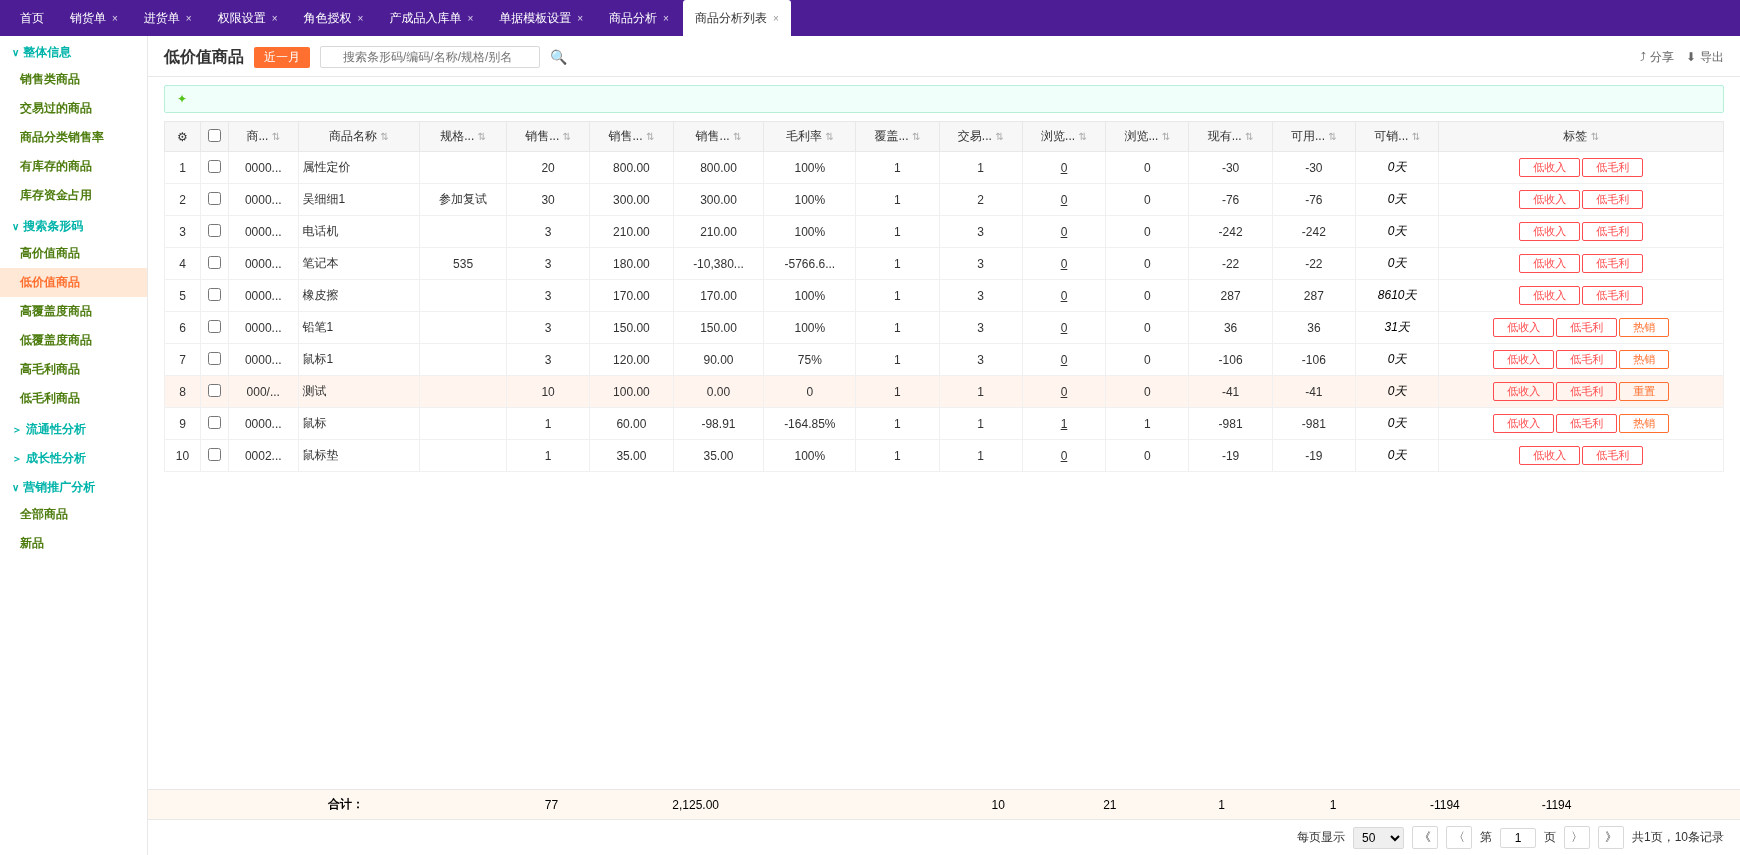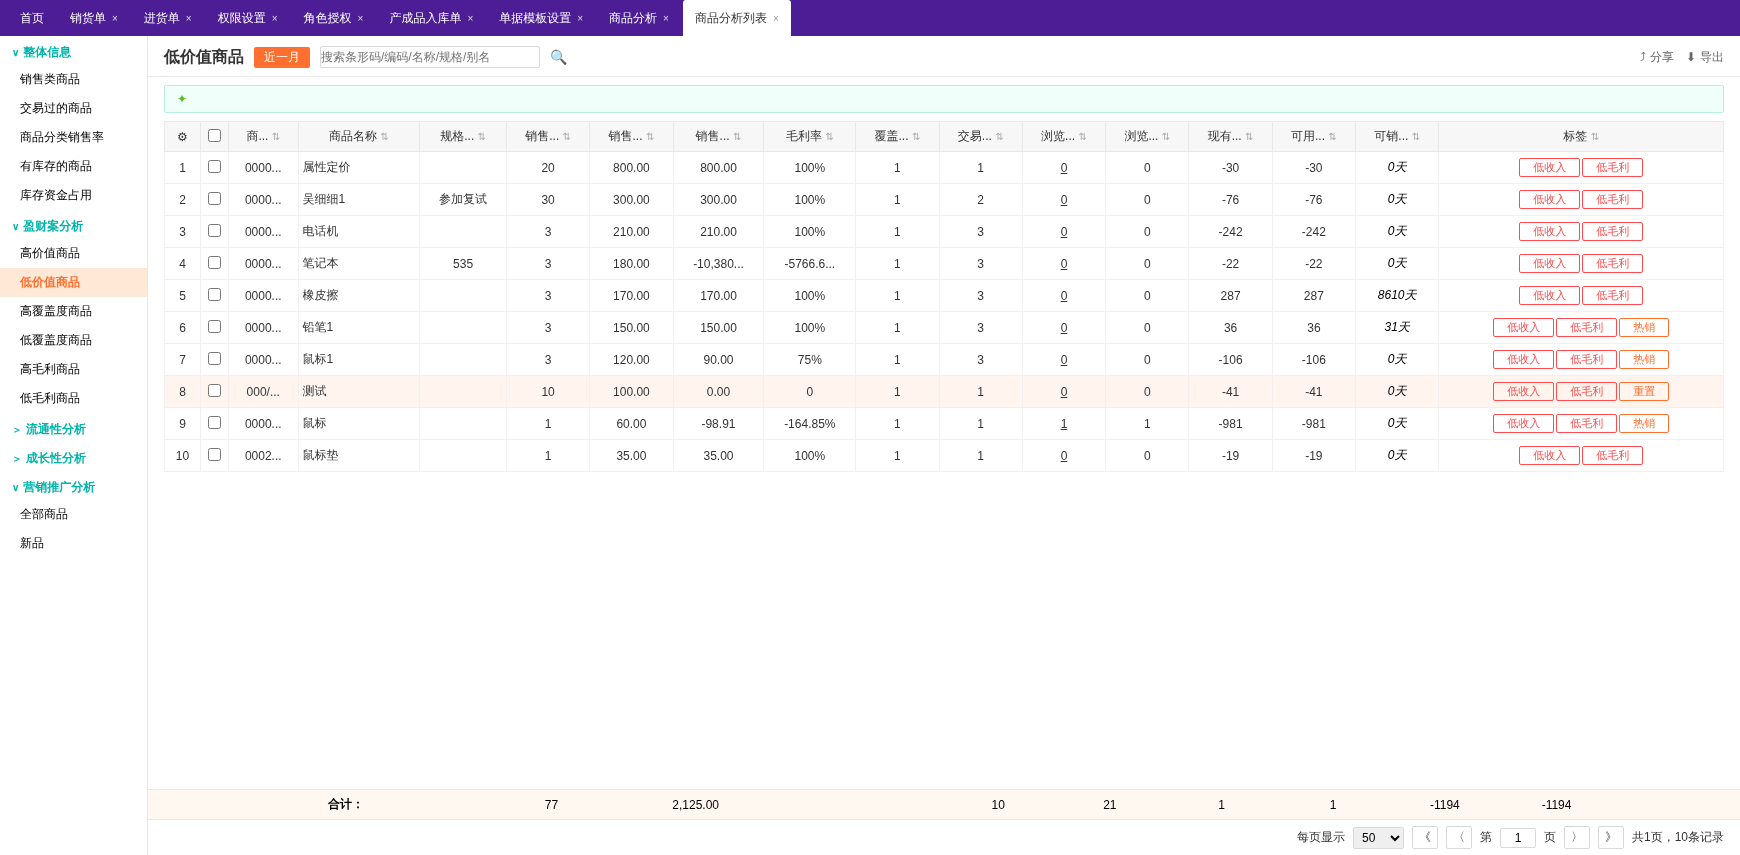--- a/index.html
+++ b/index.html
@@ -16,31 +16,31 @@
     .nav-item.active { background: #fff; color: #333; }
     .nav-close { font-size: 10px; color: rgba(255,255,255,0.8); margin-left: 2px; cursor: pointer; }
     .nav-item.active .nav-close { color: #999; }
 
     
     .main-layout { display: flex; height: calc(855px - 36px); }
 
     
     .sidebar { width: 148px; background: #fff; border-right: 1px solid #e8e8e8; overflow-y: auto; flex-shrink: 0; }
     .sidebar-section-title { color: #00b4aa; padding: 8px 12px 4px; font-size: 12px; font-weight: bold; cursor: pointer; display: flex; align-items: center; gap: 4px; }
-    .sidebar-item { padding: 6px 12px 6px 20px; color: #000000; cursor: pointer; white-space: nowrap; }
+    .sidebar-item { padding: 6px 12px 6px 20px; color: #4d7c0f; cursor: pointer; white-space: nowrap; font-weight: bold; }
     .sidebar-item.active { background: #ffe8d6; color: #ff7030; font-weight: bold; }
 
     
     .content { flex: 1; display: flex; flex-direction: column; overflow: hidden; background: #fff; }
 
     
     .content-header { display: flex; align-items: center; padding: 10px 16px 8px; gap: 10px; border-bottom: 1px solid #e8e8e8; }
     .page-title { font-size: 16px; font-weight: bold; color: #333; }
     .filter-btn { background: #ff7030; color: #fff; border: none; padding: 2px 10px; border-radius: 2px; cursor: pointer; font-size: 12px; }
-    .search-box { border: 1px solid #d9d9d9; border-radius: 2px; padding: 3px 0; width: 220px; outline: none; font-size: 12px; }
+    .search-box { border: 1px solid #d9d9d9; border-radius: 2px; padding: 3px 22px; width: 220px; outline: none; font-size: 12px; }
     .search-icon { color: #ff7030; font-size: 14px; cursor: pointer; }
     .header-right { margin-left: auto; display: flex; gap: 12px; align-items: center; }
     .header-btn { color: #666; cursor: pointer; display: flex; align-items: center; gap: 4px; font-size: 12px; }
 
     
     .alert-bar { background: #f0fff9; border: 1px solid #b7f0d8; margin: 8px 16px; padding: 6px 12px; color: #52c41a; border-radius: 2px; font-size: 12px; display: flex; align-items: center; gap: 6px; }
 
     
     .table-wrapper { flex: 1; overflow: auto; padding: 0 16px; }
     table { width: 100%; border-collapse: collapse; font-size: 12px; }
@@ -115,21 +115,21 @@
       <span>整体信息</span>
     </div>
     <div class="sidebar-item"><span>销售类商品</span></div>
     <div class="sidebar-item"><span>交易过的商品</span></div>
     <div class="sidebar-item"><span>商品分类销售率</span></div>
     <div class="sidebar-item"><span>有库存的商品</span></div>
     <div class="sidebar-item"><span>库存资金占用</span></div>
 
     <div class="sidebar-section-title">
       <span class="collapse-icon">∨</span>
-      <span>盈财案分析</span>
+      <span>搜索条形码</span>
     </div>
     <div class="sidebar-item"><span>高价值商品</span></div>
     <div class="sidebar-item active"><span>低价值商品</span></div>
     <div class="sidebar-item"><span>高覆盖度商品</span></div>
     <div class="sidebar-item"><span>低覆盖度商品</span></div>
     <div class="sidebar-item"><span>高毛利商品</span></div>
     <div class="sidebar-item"><span>低毛利商品</span></div>
 
     <div class="sidebar-section-title">
       <span class="collapse-icon">＞</span>

